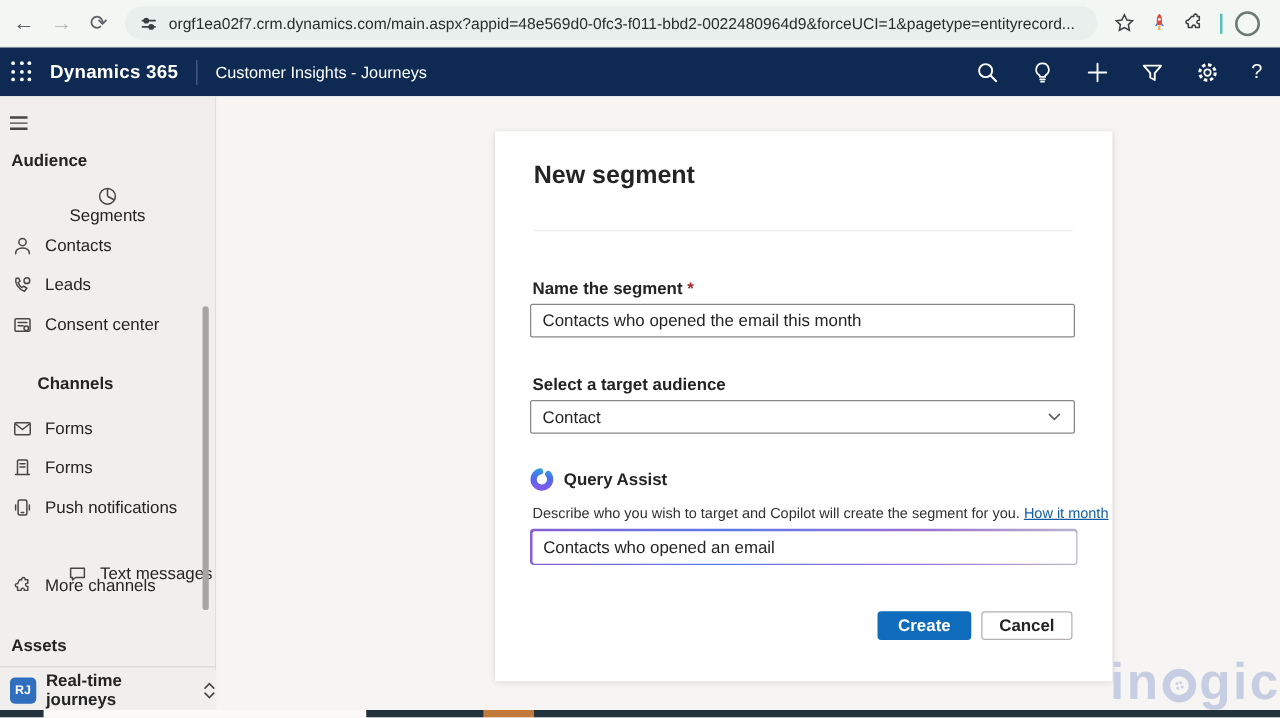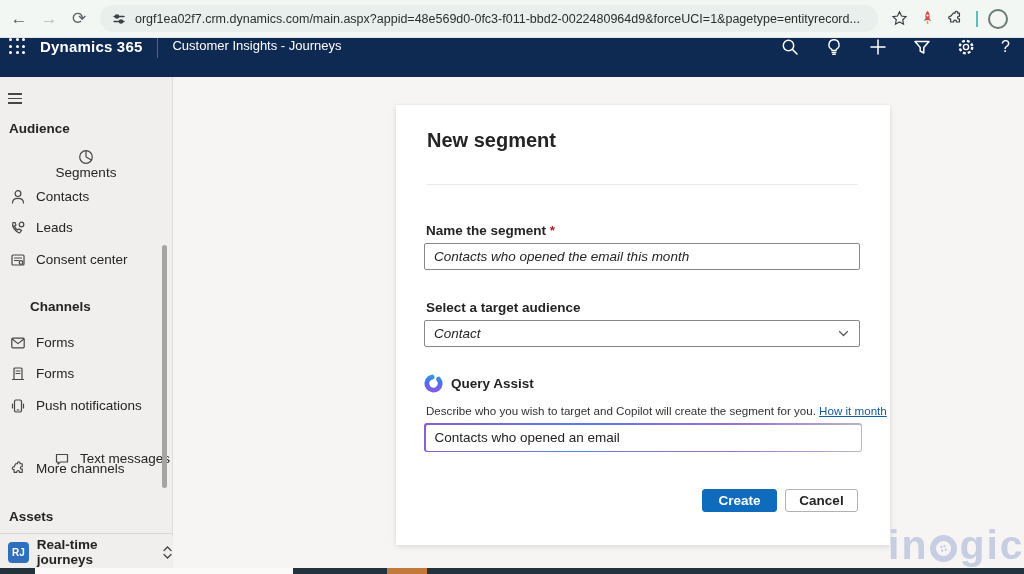--- a/index.html
+++ b/index.html
@@ -11,21 +11,21 @@
   #browser-bar { left:0; top:0; width:1024px; height:38px; background:#f3f7f4; border-bottom:1px solid #e3e6e4; display:flex; align-items:center; }
   .nav-glyph { color:#5f6368; font-size:17px; width:30px; text-align:center; cursor:pointer; }
   .nav-glyph.disabled { color:#b6bcb9; }
   #url-pill { margin-left:6px; width:778px; height:27px; background:#e9efec; border-radius:14px; display:flex; align-items:center; padding:0 12px; }
   #url-text { font-size:12.5px; color:#2a2f2c; white-space:nowrap; overflow:hidden; }
   .bar-icon { margin-left:13px; display:flex; align-items:center; }
   .chrome-sep { width:2px; height:16px; background:#58c2b4; margin-left:12px; }
   #profile-cut { width:20px; height:20px; border:2px solid #6a7a74; border-radius:50%; margin-left:10px; }
 
   
-  #top-nav { left:0; top:38px; width:1024px; height:39px; background:#0e2a52; display:flex; align-items:flex-start; color:#fff; }
+  #top-nav { left:0; top:38px; width:1024px; height:39px; background:#0e2a52; display:flex; align-items:center; color:#fff; }
   #waffle-icon { width:17px; height:17px; margin:0 14px 0 9px; display:grid; grid-template-columns:repeat(3,1fr); gap:3px; cursor:pointer; }
   #waffle-icon i { width:3px; height:3px; background:#fff; border-radius:50%; }
   #brand { font-size:15px; font-weight:bold; letter-spacing:.2px; cursor:pointer; }
   #nav-sep { width:1px; height:20px; background:#51628a; margin:0 14px 0 15px; }
   #app-name { font-size:13px; cursor:pointer; }
   #nav-right { margin-left:auto; display:flex; align-items:center; gap:26px; padding-right:14px; }
   #nav-right .nicon { width:18px; height:18px; color:#fff; cursor:pointer; display:flex; }
 
   
   #sidebar { left:0; top:77px; width:173px; height:491px; background:#f0efed; border-right:1px solid #e1dfdd; }
@@ -42,21 +42,21 @@
   #area-label { margin-left:8px; font-size:13.5px; font-weight:bold; color:#242424; }
   #area-chevrons { margin-left:6px; color:#484644; display:flex; }
 
   
   #main-bg { left:173px; top:77px; width:851px; height:491px; background:#f6f5f3; }
   #dialog { left:396px; top:105px; width:494px; height:440px; background:#fff; box-shadow:0 1.6px 6px rgba(0,0,0,.1), 0 0 2px rgba(0,0,0,.06); }
   #dlg-title { left:31px; top:24px; font-size:20px; font-weight:bold; color:#242424; }
   #dlg-divider { left:31px; top:79px; width:431px; height:1px; background:#ebebeb; }
   .fld-label { position:absolute; left:30px; font-size:13.5px; font-weight:bold; color:#242424; }
   .req { color:#a4262c; font-weight:bold; }
-  .tbox { position:absolute; left:28px; width:436px; height:27px; border:1px solid #8a8886; border-radius:2px; background:#fff; font-family:"Liberation Sans",sans-serif; font-size:13.5px; color:#242424; padding:0 9px; outline:none;font-style:italic; }
+  .tbox { position:absolute; left:28px; width:436px; height:27px; border:1px solid #8a8886; border-radius:2px; background:#fff; font-family:"Liberation Sans",sans-serif; font-size:13.5px; color:#242424; padding:0 9px; outline:none; }
   #audience-select { display:flex; align-items:center; justify-content:space-between; cursor:pointer; }
   #audience-chevron { color:#605e5c; display:flex; }
   #qa-header { left:28px; top:269px; display:flex; align-items:center; gap:8px; }
   #qa-title { font-size:13.5px; font-weight:bold; color:#242424; }
   #qa-desc { left:30px; top:299px; font-size:11.6px; color:#323130; }
   #qa-link { color:#115ea3; text-decoration:underline; cursor:pointer; }
   #qa-input-wrap { left:28px; top:318px; width:438px; height:29px; border-radius:3px; padding:1.5px; background:linear-gradient(100deg,#8860d0 0%,#5b7be8 35%,#9a6fd6 70%,#b9b6c9 100%); }
   #qa-input { width:100%; height:100%; border:none; border-radius:2px; background:#fff; font-family:"Liberation Sans",sans-serif; font-size:13.5px; color:#242424; padding:0 9px; outline:none; }
   .btn { position:absolute; top:384px; height:23px; border-radius:3px; font-family:"Liberation Sans",sans-serif; font-size:13.5px; font-weight:bold; cursor:pointer; }
   #create-btn { right:113px; width:75px; background:#0f6cbd; border:1px solid #0f6cbd; color:#fff; }

